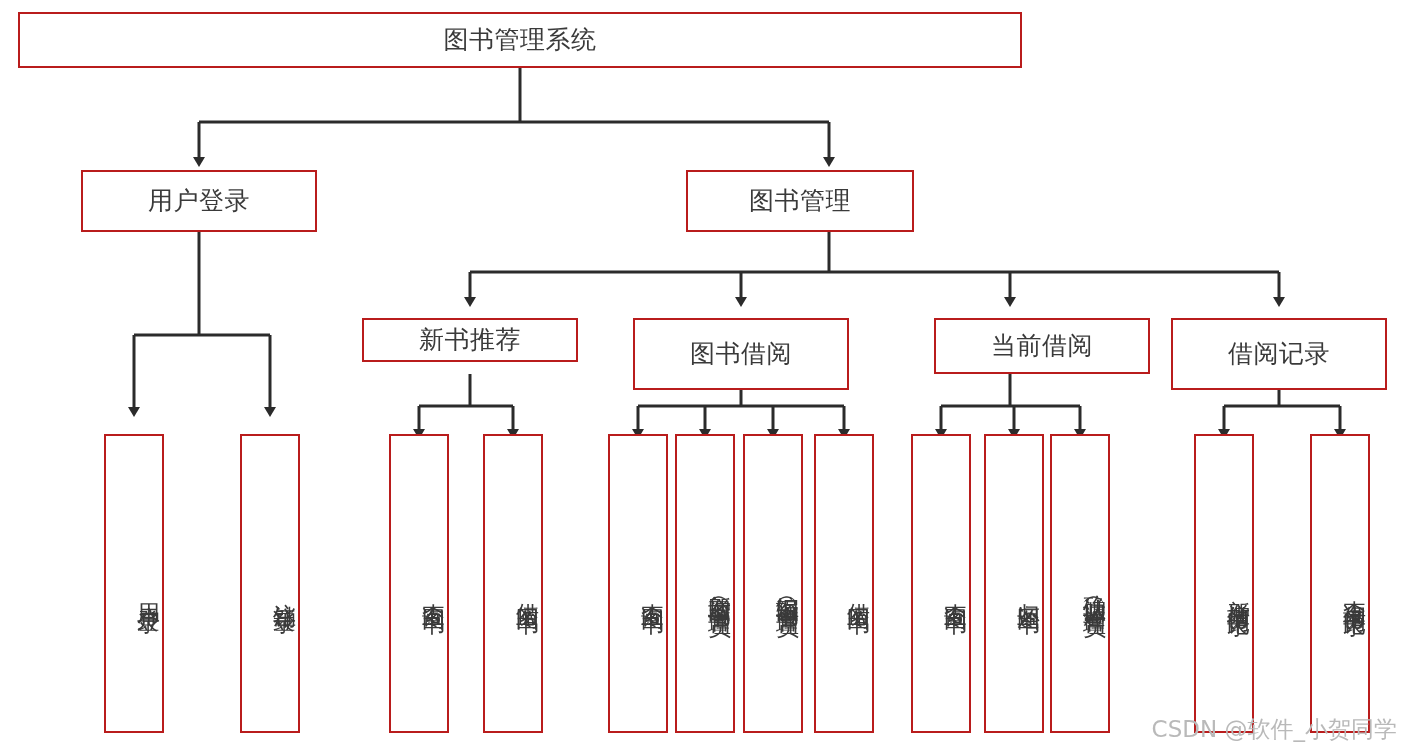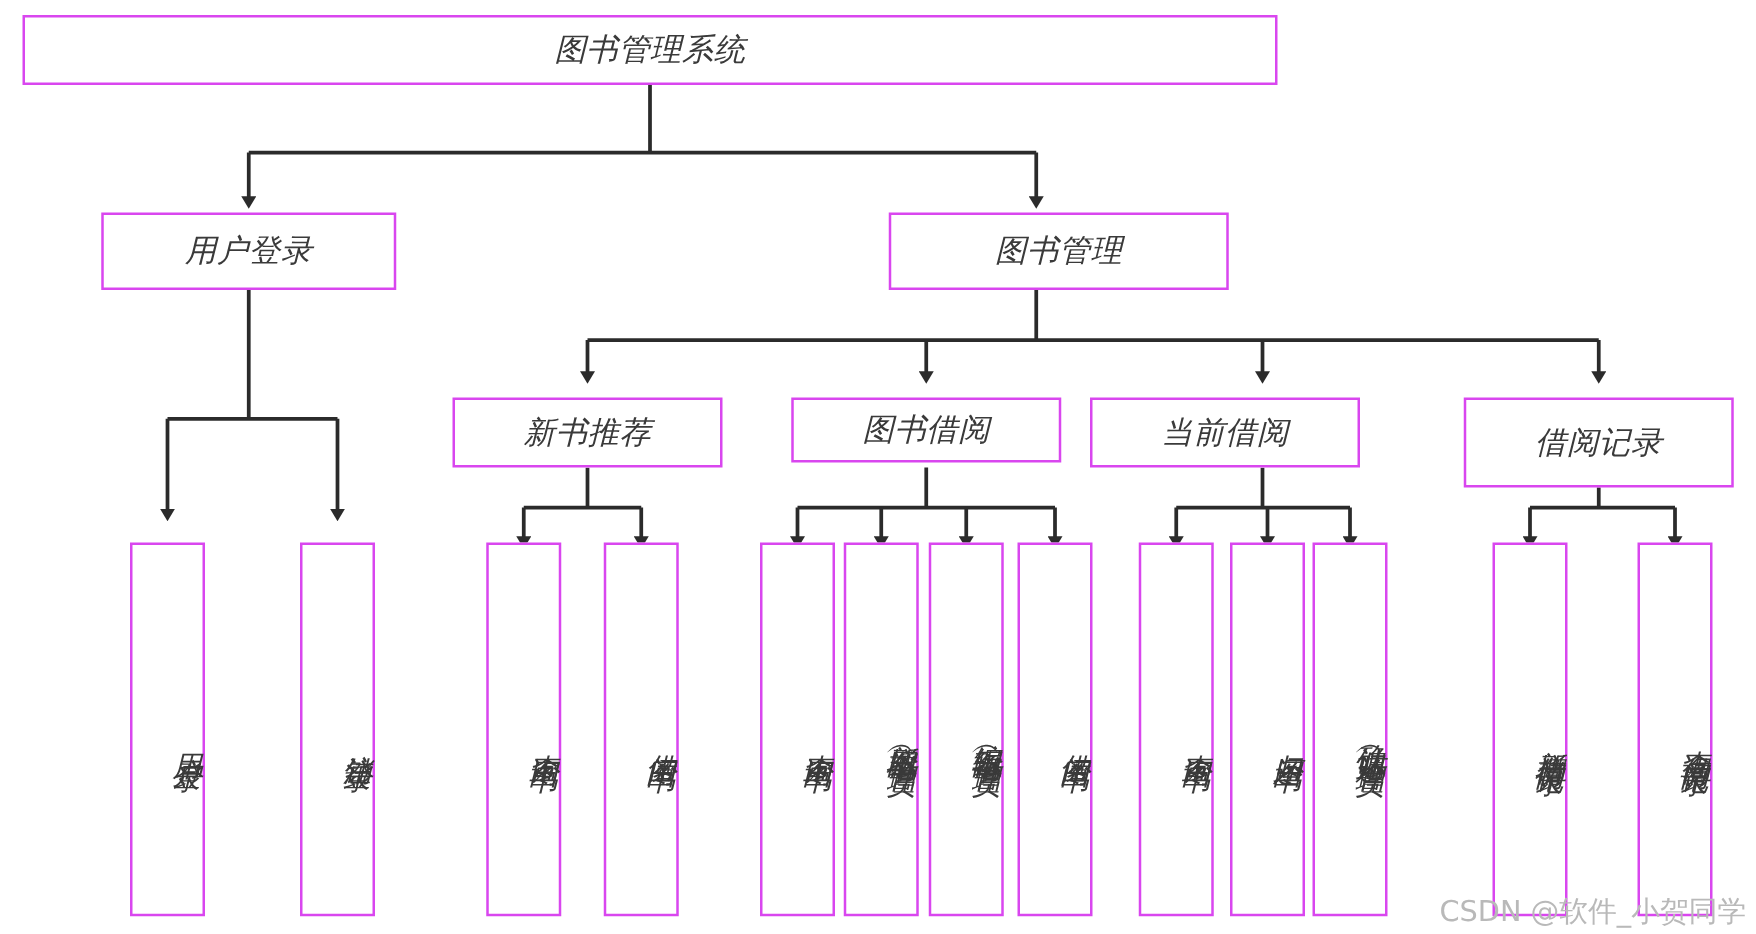--- a/index.html
+++ b/index.html
@@ -23,27 +23,26 @@
     left: 0;
     top: 0;
     width: 1405px;
     height: 747px;
     pointer-events: none;
   }
   .node {
     position: absolute;
     box-sizing: border-box;
     background: #ffffff;
-    border: 2px solid #d946ef;
+    border: 2px solid #b91c1c;
     display: flex;
     align-items: center;
     justify-content: center;
     color: #3a3a3a;
     letter-spacing: 0.5px;
-    font-style: italic;
   }
   .node.horiz {
     font-size: 25px;
     line-height: 1.1;
     white-space: nowrap;
   }
   .node.vert {
     writing-mode: vertical-rl;
     text-orientation: upright;
     font-size: 23px;
@@ -126,31 +125,31 @@
     </g>
   </svg>
 
   <div class="node horiz" style="left:18px; top:12px; width:1004px; height:56px;">
     <span>图书管理系统</span>
   </div>
 
   <div class="node horiz" style="left:81px; top:170px; width:236px; height:62px;">
     <span>用户登录</span>
   </div>
-  <div class="node horiz" style="left:711px; top:170px; width:272px; height:62px;">
+  <div class="node horiz" style="left:686px; top:170px; width:228px; height:62px;">
     <span>图书管理</span>
   </div>
 
-  <div class="node horiz" style="left:362px; top:318px; width:216px; height:56px;">
+  <div class="node horiz" style="left:362px; top:318px; width:216px; height:44px;">
     <span>新书推荐</span>
   </div>
-  <div class="node horiz" style="left:633px; top:318px; width:216px; height:52px;">
+  <div class="node horiz" style="left:633px; top:318px; width:216px; height:72px;">
     <span>图书借阅</span>
   </div>
-  <div class="node horiz" style="left:872px; top:318px; width:216px; height:56px;">
+  <div class="node horiz" style="left:934px; top:318px; width:216px; height:56px;">
     <span>当前借阅</span>
   </div>
   <div class="node horiz" style="left:1171px; top:318px; width:216px; height:72px;">
     <span>借阅记录</span>
   </div>
 
   <div class="node vert" style="left:104px; top:434px; width:60px; height:299px;">
     <span class="vlabel">用户登录</span>
   </div>
   <div class="node vert" style="left:240px; top:434px; width:60px; height:299px;">

